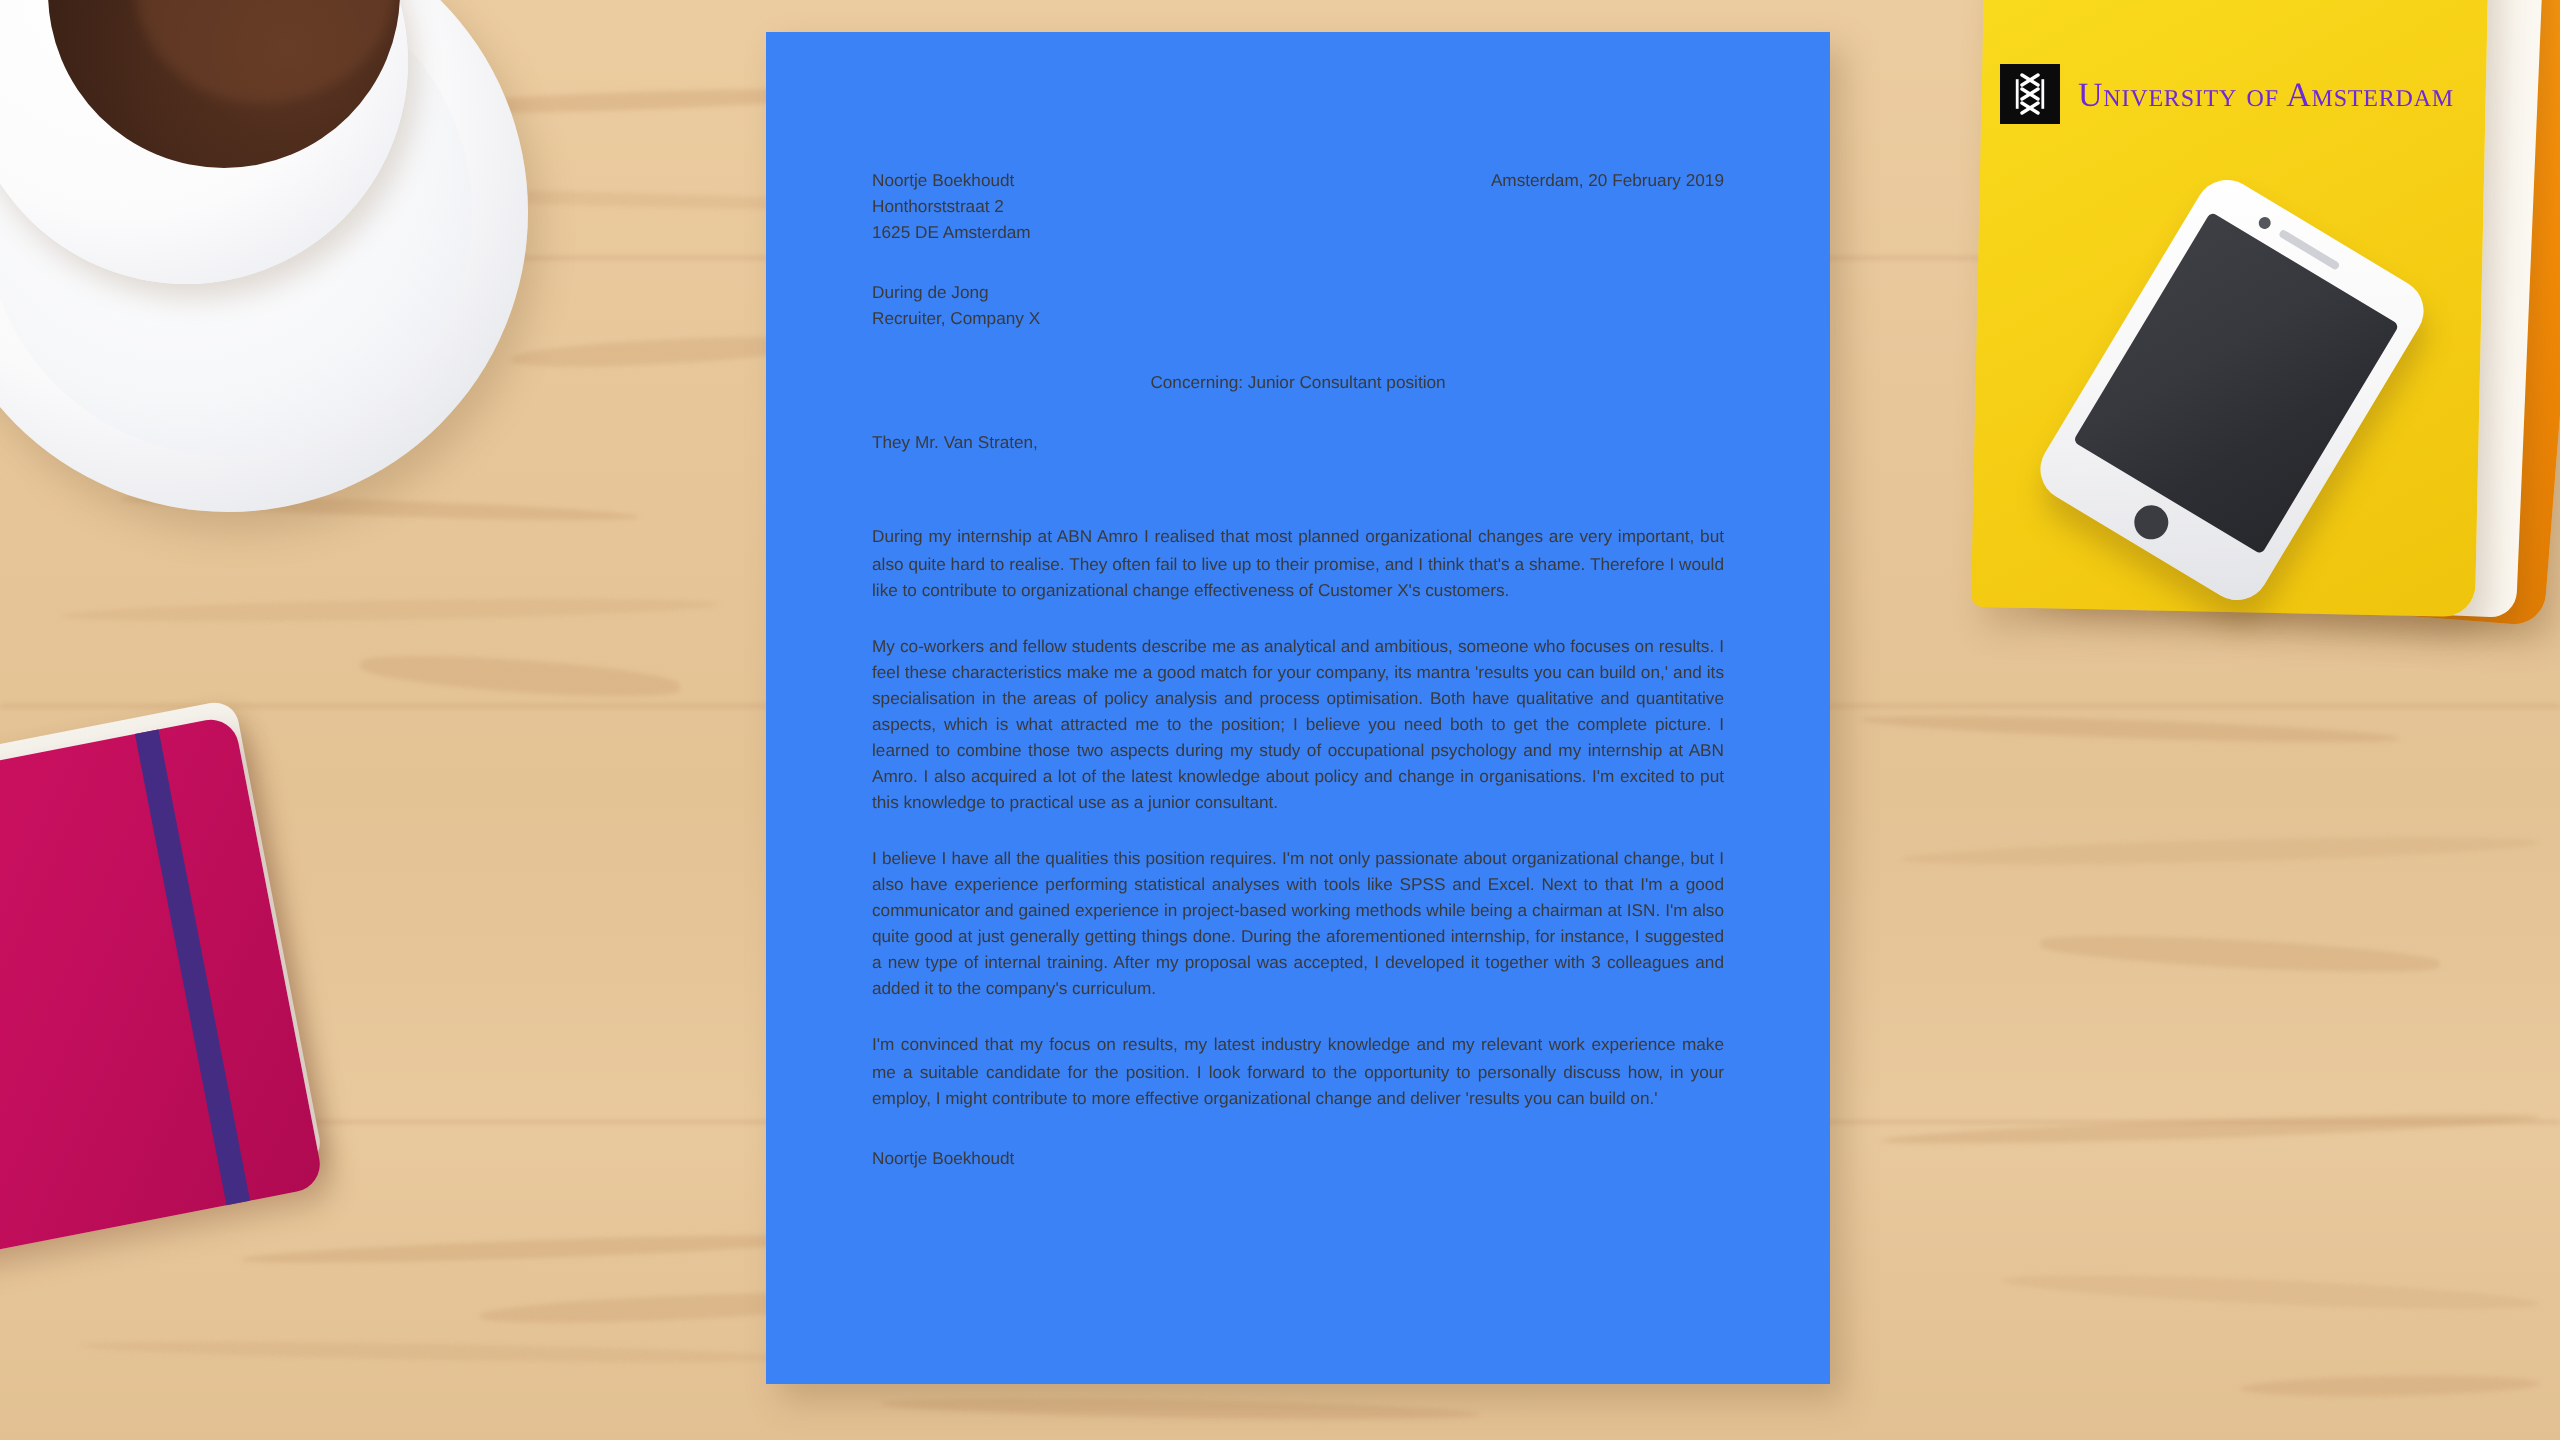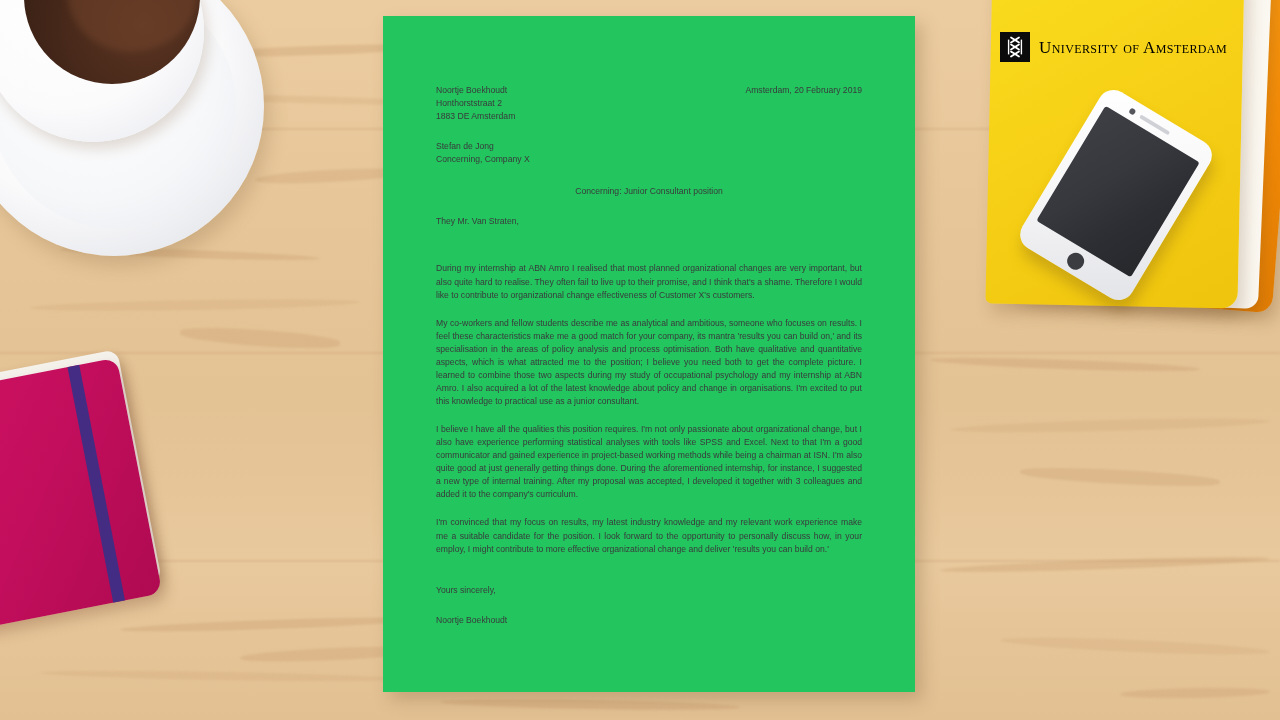--- a/index.html
+++ b/index.html
@@ -163,21 +163,21 @@
     display:flex; flex-direction:column;
     align-items:center; justify-content:center;
     gap:0px;
     flex:0 0 auto;
   }
   .uva-mark svg { display:block; }
   .uva-text {
     font-family:"Liberation Serif", serif;
     font-size:17px;
     letter-spacing:0.4px;
-    color:#000000;
+    color:#6d28d9;
     white-space:nowrap;
     font-variant:small-caps;
     line-height:1;
   }
 
   
   .phone {
     position:absolute;
     left:1052px; top:104px;
     width:128px; height:182px;
@@ -217,21 +217,21 @@
     width:17px; height:17px;
     border-radius:50%;
     background:#3A3C41;
   }
 
   
   .paper {
     position:absolute;
     left:383px; top:16px;
     width:532px; height:676px;
-    background:#22c55e;
+    background:#3b82f6;
     box-shadow: 7px 8px 16px rgba(120,85,50,0.28);
     z-index:8;
   }
   .letter {
     position:absolute;
     left:53px; top:68px;
     width:426px;
     color:#3A3A3C;
     font-size:8.6px;
     line-height:1.52;
@@ -340,38 +340,37 @@
     <div class="phone-home"></div>
   </div>
 
   <div class="paper">
     <div class="letter">
 
       <div class="hdr-row">
         <div class="sender">
           <div>Noortje Boekhoudt</div>
           <div>Honthorststraat 2</div>
-          <div>1883 DE Amsterdam</div>
+          <div>1625 DE Amsterdam</div>
         </div>
         <div class="date">Amsterdam, 20 February 2019</div>
       </div>
 
       <div class="block">
-        <div>Stefan de Jong</div>
-        <div>Concerning, Company X</div>
+        <div>During de Jong</div>
+        <div>Recruiter, Company X</div>
       </div>
 
       <div class="subject">Concerning: Junior Consultant position</div>
 
       <div class="salutation">They Mr. Van Straten,</div>
 
       <p class="para">During my internship at ABN Amro I realised that most planned organizational changes are very important, but also quite hard to realise. They often fail to live up to their promise, and I think that's a shame. Therefore I would like to contribute to organizational change effectiveness of Customer X's customers.</p>
       <p class="para">My co-workers and fellow students describe me as analytical and ambitious, someone who focuses on results. I feel these characteristics make me a good match for your company, its mantra 'results you can build on,' and its specialisation in the areas of policy analysis and process optimisation. Both have qualitative and quantitative aspects, which is what attracted me to the position; I believe you need both to get the complete picture. I learned to combine those two aspects during my study of occupational psychology and my internship at ABN Amro. I also acquired a lot of the latest knowledge about policy and change in organisations. I'm excited to put this knowledge to practical use as a junior consultant.</p>
       <p class="para">I believe I have all the qualities this position requires. I'm not only passionate about organizational change, but I also have experience performing statistical analyses with tools like SPSS and Excel. Next to that I'm a good communicator and gained experience in project-based working methods while being a chairman at ISN. I'm also quite good at just generally getting things done. During the aforementioned internship, for instance, I suggested a new type of internal training. After my proposal was accepted, I developed it together with 3 colleagues and added it to the company's curriculum.</p>
       <p class="para">I'm convinced that my focus on results, my latest industry knowledge and my relevant work experience make me a suitable candidate for the position. I look forward to the opportunity to personally discuss how, in your employ, I might contribute to more effective organizational change and deliver 'results you can build on.'</p>
 
-      <div class="closing">Yours sincerely,</div>
       <div class="signature">Noortje Boekhoudt</div>
 
     </div>
   </div>
 
 </div>
 
 </body></html>

